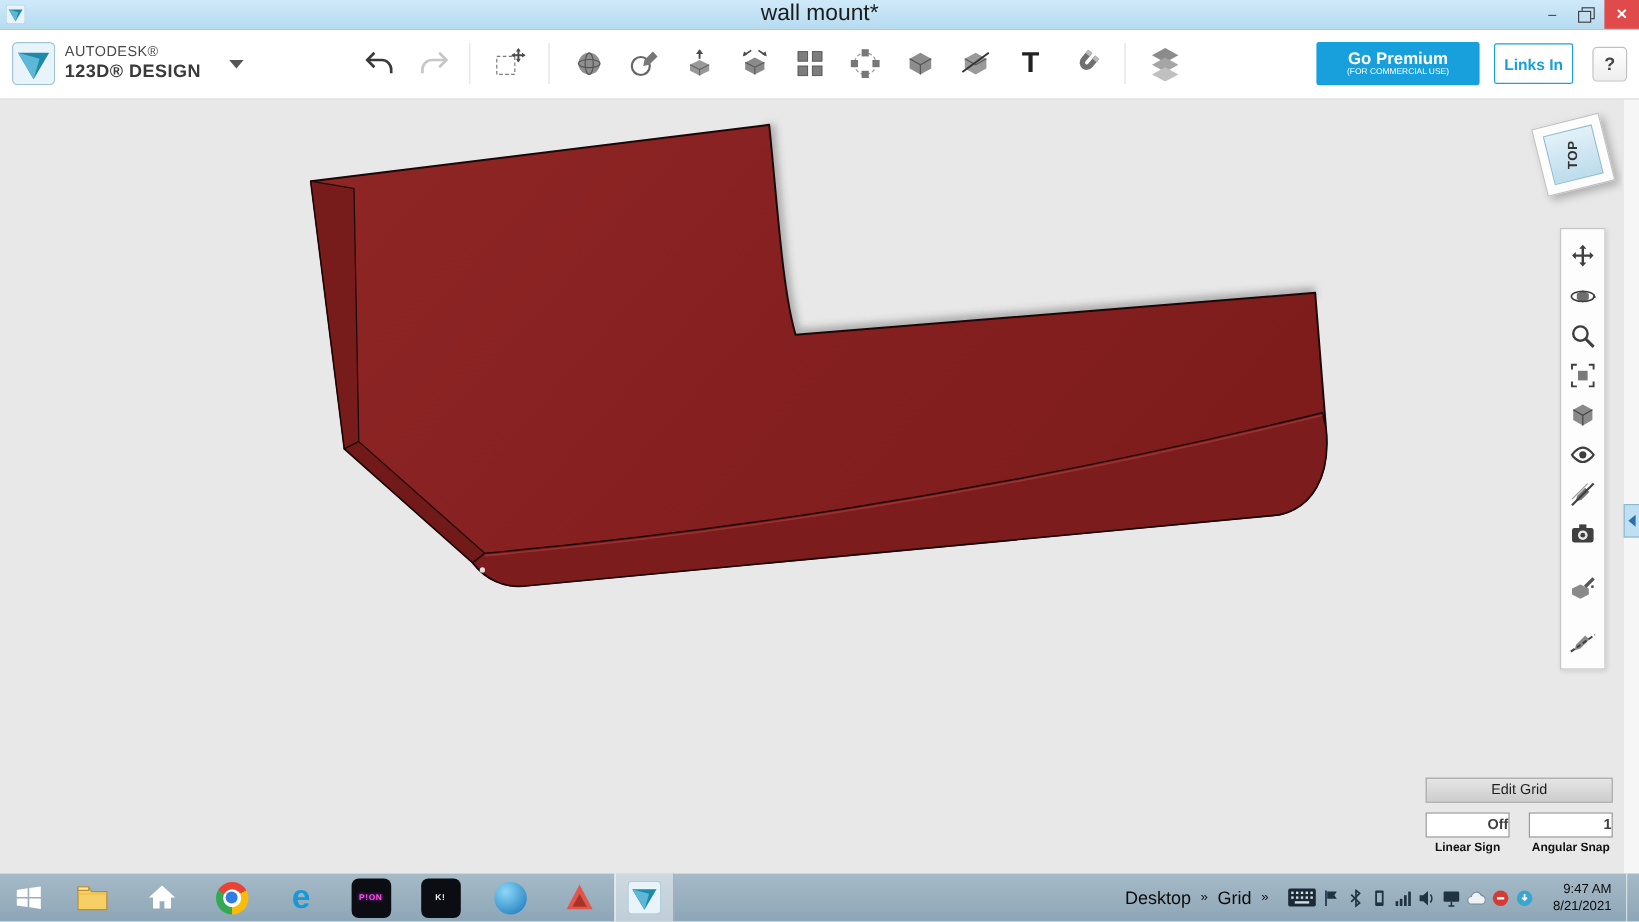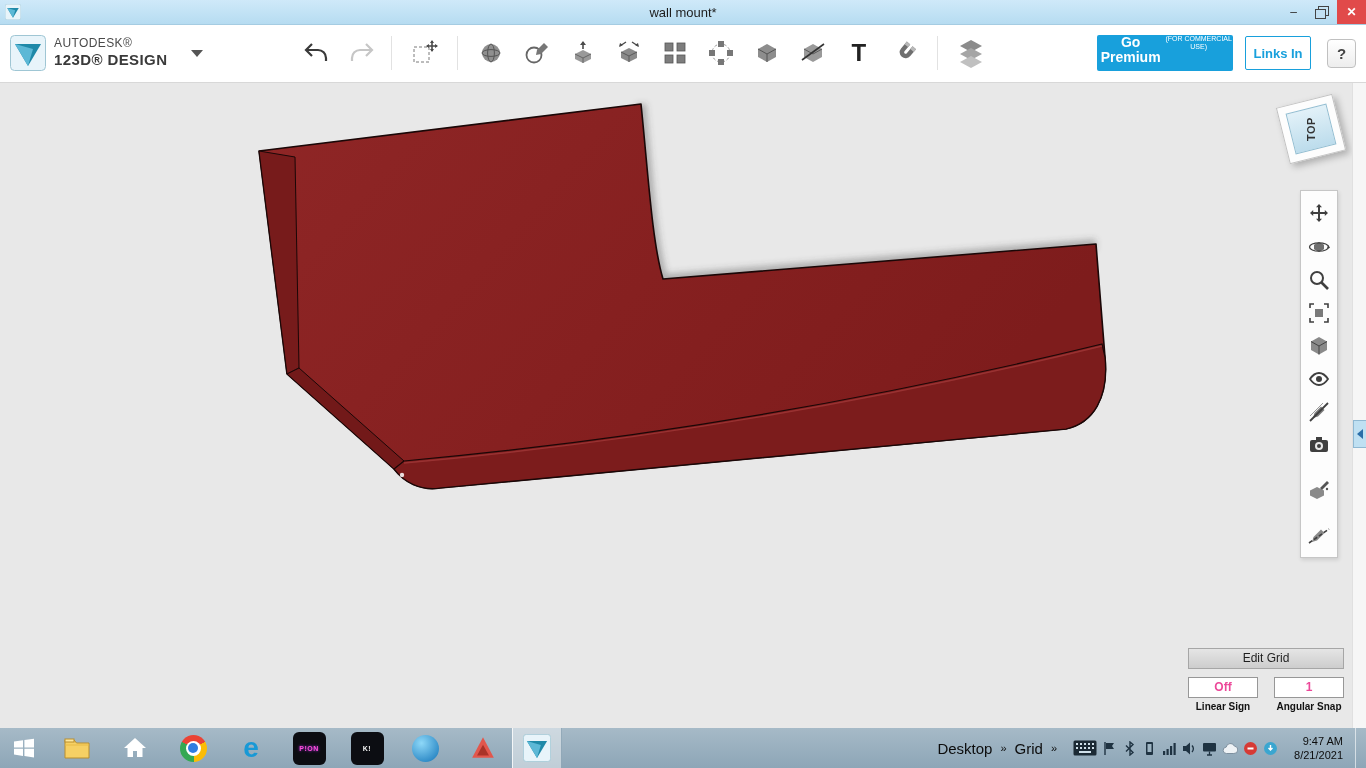--- a/index.html
+++ b/index.html
@@ -2,63 +2,63 @@
 <html><head>
 <meta charset="utf-8">
 <style>
   html,body{margin:0;padding:0}
   body{width:1366px;height:768px;overflow:hidden;font-family:"Liberation Sans",sans-serif;background:#e8e8e8;position:relative}
   svg{display:block}
 
   
   .titlebar{position:absolute;top:0;left:0;width:100%;height:24px;background:linear-gradient(#cfe9f9,#b6dcf1);border-bottom:1px solid #a5cce2;display:flex;align-items:center;z-index:30}
   .tb-logo{margin-left:5px;width:16px;height:16px}
-  .tb-title{position:absolute;left:0;right:0;text-align:center;font-size:13px;color:#1c1c1c;pointer-events:none}
+  .tb-title{position:absolute;left:0;right:0;text-align:center;font-size:19px;color:#1c1c1c;pointer-events:none}
   .tb-btns{margin-left:auto;display:flex;height:100%}
   .tb-btn{width:29px;height:100%;display:flex;align-items:center;justify-content:center;font-size:12px;color:#333}
   .tb-btn.close{background:#e14a4a;color:#fff;font-weight:bold}
   .restore-glyph{position:relative;width:9px;height:8px;border:1px solid #444;margin-top:-2px;margin-right:-2px}
   .restore-glyph:after{content:"";position:absolute;left:-4px;top:2px;width:9px;height:8px;border:1px solid #444;background:#c2e0f2}
 
   
   .toolbar{position:absolute;top:24px;left:0;width:100%;height:58px;background:#fff;border-bottom:1px solid #d8d8d8;display:flex;align-items:center;z-index:20}
   .logo{display:flex;align-items:center;margin-left:10px}
   .logo-mark{width:36px;height:36px}
   .logo-text{margin-left:8px;line-height:1.15}
   .logo-text .l1{font-size:12px;color:#4a4a4a;letter-spacing:.4px}
   .logo-text .l2{font-size:15px;font-weight:bold;color:#3a3a3a;letter-spacing:.4px}
   .chev{width:0;height:0;border-left:6px solid transparent;border-right:6px solid transparent;border-top:7px solid #555;margin-left:24px}
   .undo-group{margin-left:100px;display:flex;gap:20px;align-items:center}
   .sep{width:1px;height:34px;background:#e2e2e2;margin:0 16px}
   .tools{display:flex;align-items:center;gap:13px}
   .tool{width:33px;height:34px;display:flex;align-items:center;justify-content:center}
   .ttool{font-size:24px;font-weight:bold;color:#222}
   .spacer{flex:1}
-  .premium{width:136px;height:36px;background:#18a0dc;border-radius:2px;color:#fff;text-align:center;display:flex;justify-content:center;line-height:1.1;margin-right:12px}
+  .premium{width:136px;height:36px;background:#18a0dc;border-radius:2px;color:#fff;text-align:center;display:flex;flex-direction:column;justify-content:center;line-height:1.1;margin-right:12px}
   .premium .p1{font-size:14px;font-weight:bold}
   .premium .p2{font-size:7px}
   .signin{width:64px;height:32px;border:1px solid #18a0dc;border-radius:2px;color:#18a0dc;font-size:13px;font-weight:bold;display:flex;align-items:center;justify-content:center;background:#fff;margin-right:16px}
   .helpbtn{width:27px;height:27px;border:1px solid #c0c0c0;border-radius:4px;background:linear-gradient(#fff,#ededed);color:#444;font-size:15px;font-weight:bold;display:flex;align-items:center;justify-content:center;margin-right:10px}
 
   
   .canvas{position:absolute;top:82px;left:0;width:1366px;height:646px;background:#e8e8e8;overflow:hidden}
   .model{position:absolute;left:0;top:0}
 
   .viewcube{position:absolute;top:18px;right:26px;width:56px;height:56px;background:#fdfdfd;border:1px solid #c2c2c2;box-shadow:3px 4px 7px rgba(0,0,0,.25);transform:rotate(-14deg);display:flex;align-items:center;justify-content:center}
   .vc-face{width:40px;height:40px;background:linear-gradient(#e2f1f8,#bcdcec);border:1px solid #93bed2;display:flex;align-items:center;justify-content:center}
   .vc-face span{transform:rotate(-76deg);font-size:11px;font-weight:bold;color:#333;letter-spacing:.5px}
 
   .vpanel{position:absolute;top:108px;right:28px;width:36px;background:#fdfdfd;border:1px solid #c6c6c6;box-shadow:1px 2px 4px rgba(0,0,0,.12);display:flex;flex-direction:column;align-items:center;padding:6px 0}
   .vtool{width:30px;height:33px;display:flex;align-items:center;justify-content:center}
   .vgap{height:12px}
 
   .editgrid{position:absolute;right:22px;bottom:16px;width:156px}
   .eg-title{background:linear-gradient(#e5e5e5,#cdcdcd);border:1px solid #a6a6a6;text-align:center;font-size:12px;font-weight:normal;height:19px;line-height:19px;color:#1e1e1e}
   .eg-row{display:flex;gap:16px;margin-top:8px}
-  .eg-box{flex:1;background:#fff;border:1px solid #979797;height:19px;line-height:19px;text-align:center;font-size:12px;font-weight:bold;color:#ec4899}
+  .eg-box{flex:1;background:#fff;border:1px solid #979797;height:19px;line-height:19px;text-align:right;font-size:12px;font-weight:bold;color:#404040}
   .eg-labels{display:flex;gap:16px;margin-top:3px}
   .eg-labels span{flex:1;text-align:center;font-size:10px;font-weight:bold;color:#111}
 
   .edgestrip{position:absolute;top:0;bottom:0;right:0;width:13px;background:#f6f6f6;border-left:1px solid #e0e0e0}
   .edge-tab{position:absolute;top:338px;left:0;width:12px;height:26px;background:#bfe0f2;border:1px solid #8fb8d2;display:flex;align-items:center;justify-content:center}
   .edge-tab i{width:0;height:0;border-top:5px solid transparent;border-bottom:5px solid transparent;border-right:6px solid #2b6ea8}
 
   
   .taskbar{position:absolute;left:0;bottom:0;width:100%;height:40px;background:linear-gradient(#a6bac7,#8da6b7);display:flex;align-items:center;z-index:40}
   .tslot{width:58px;height:40px;display:flex;align-items:center;justify-content:center}

